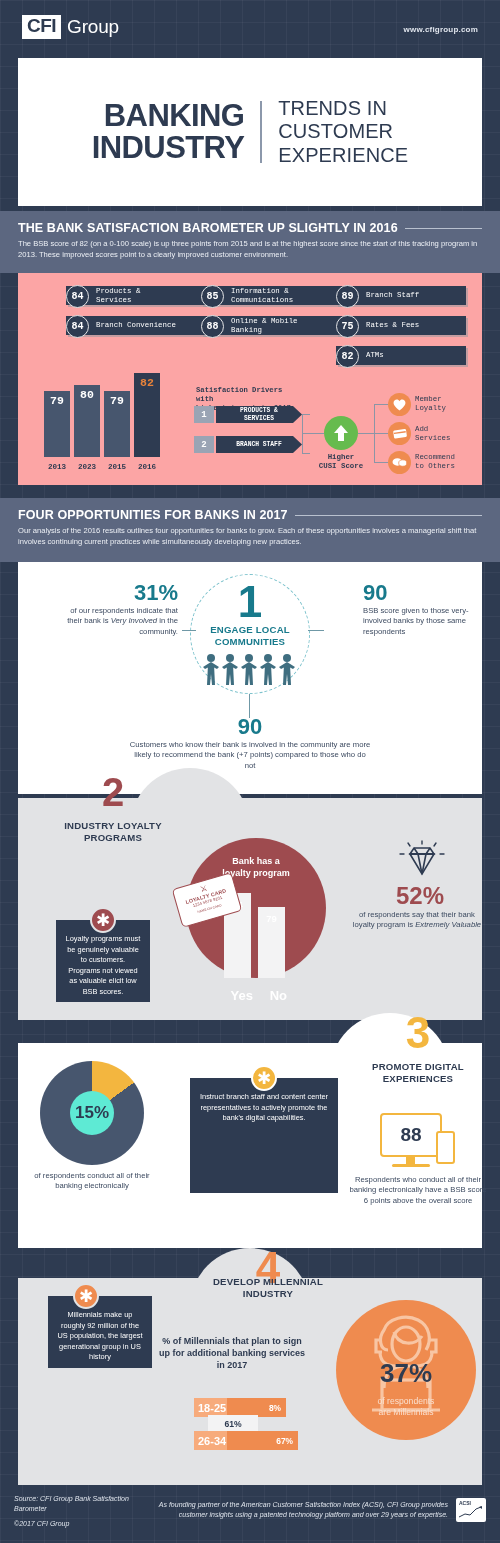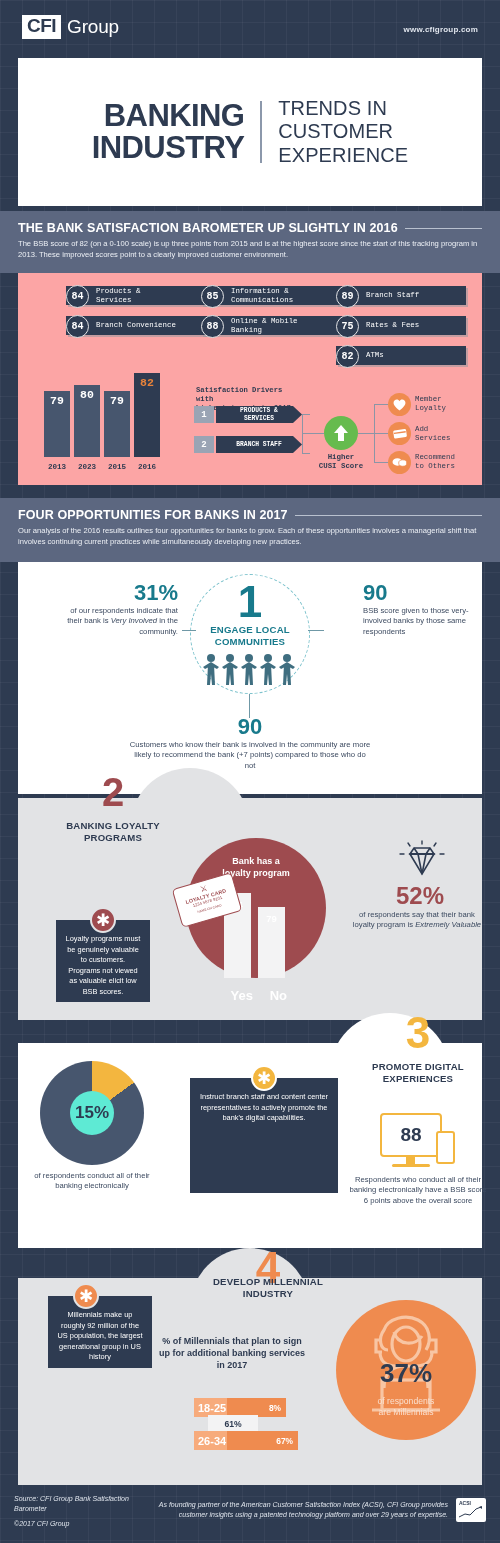--- a/index.html
+++ b/index.html
@@ -330,21 +330,21 @@
 
     <div class="conn" style="left:231px; top:132px; width:1px; height:24px; background:#6f98a6;"></div>
     <div class="big-num teal ctr" style="position:absolute; left:172px; top:152px; width:120px; font-size:22px;">90</div>
     <div class="body-txt ctr" style="position:absolute; left:110px; top:178px; width:244px;">Customers who know their bank is involved in the community are more likely to recommend the bank (+7 points) compared to those who do not</div>
   </div>
 
   <div class="bump" style="top:768px; background:#e2e3e5; left:130px; transform:none;"></div>
   <div class="grey-sec" style="top:798px; height:222px;">
     <div class="big-num maroon ctr" style="position:absolute; left:40px; top:-26px; width:110px; font-size:40px; line-height:1;">2</div>
     <div class="sec-label navy ctr" style="position:absolute; left:22px; top:22px; width:146px;">
-      <div>BANKING LOYALTY</div>
+      <div>INDUSTRY LOYALTY</div>
       <div>PROGRAMS</div>
     </div>
 
     <div class="note-box" style="left:38px; top:122px; width:94px; height:82px;">
       <span>Loyalty programs must be genuinely valuable to customers. Programs not viewed as valuable elicit low BSB scores.</span>
     </div>
     <div class="star-badge" style="left:72px; top:109px; background:#9e4b4f;">✱</div>
 
     <div class="loyal-circle" style="left:168px; top:40px; width:140px; height:140px;"></div>
     <div class="ctr" style="position:absolute; left:176px; top:58px; width:124px; color:#fff; font-size:9px; font-weight:700; line-height:1.3;">

